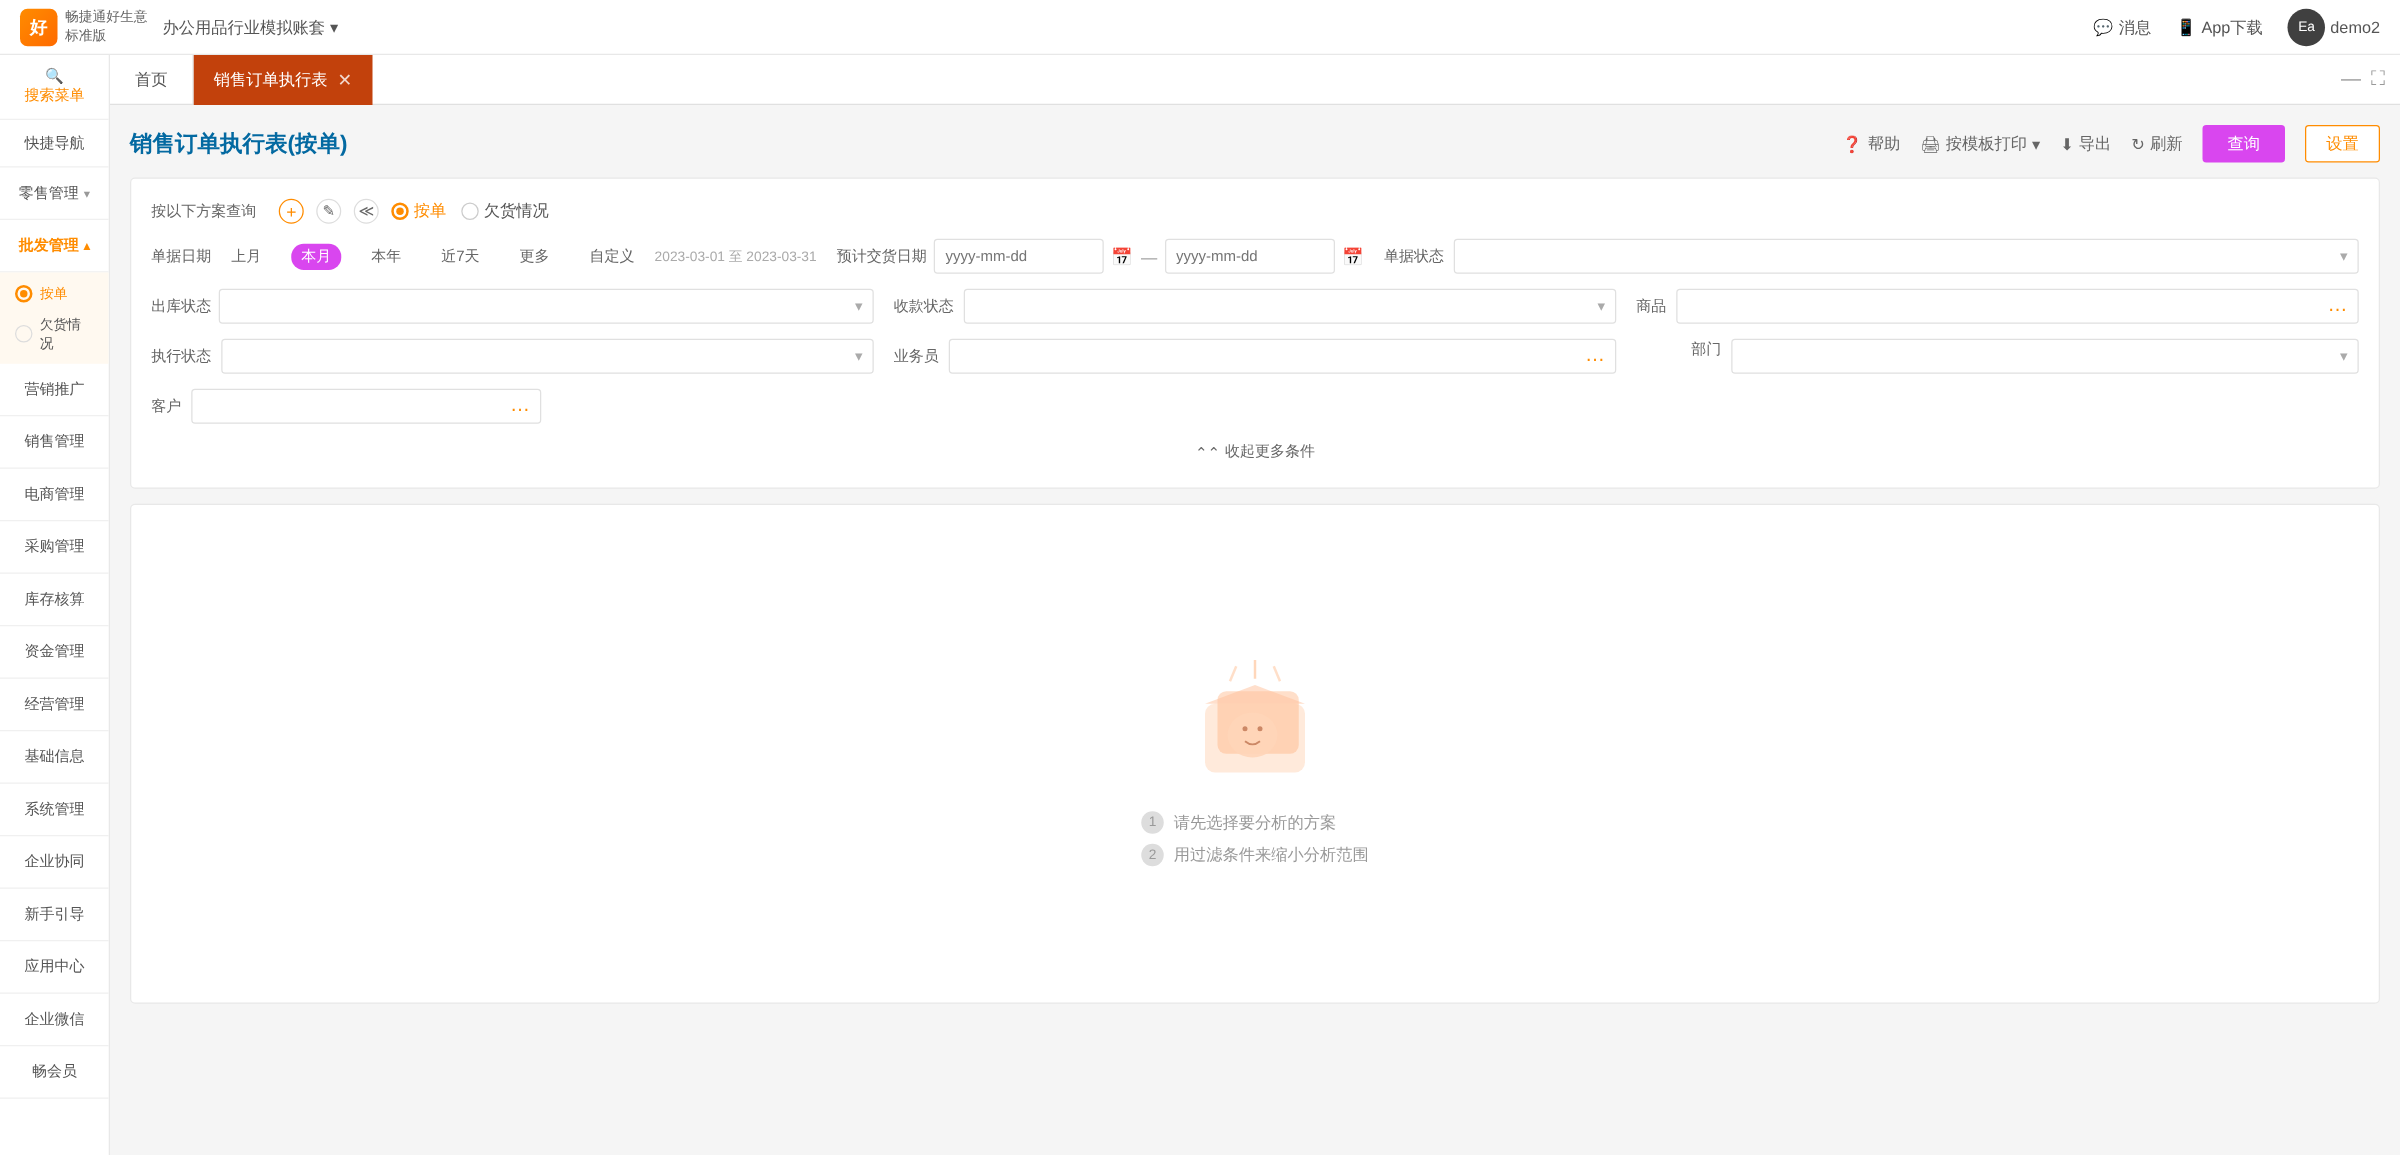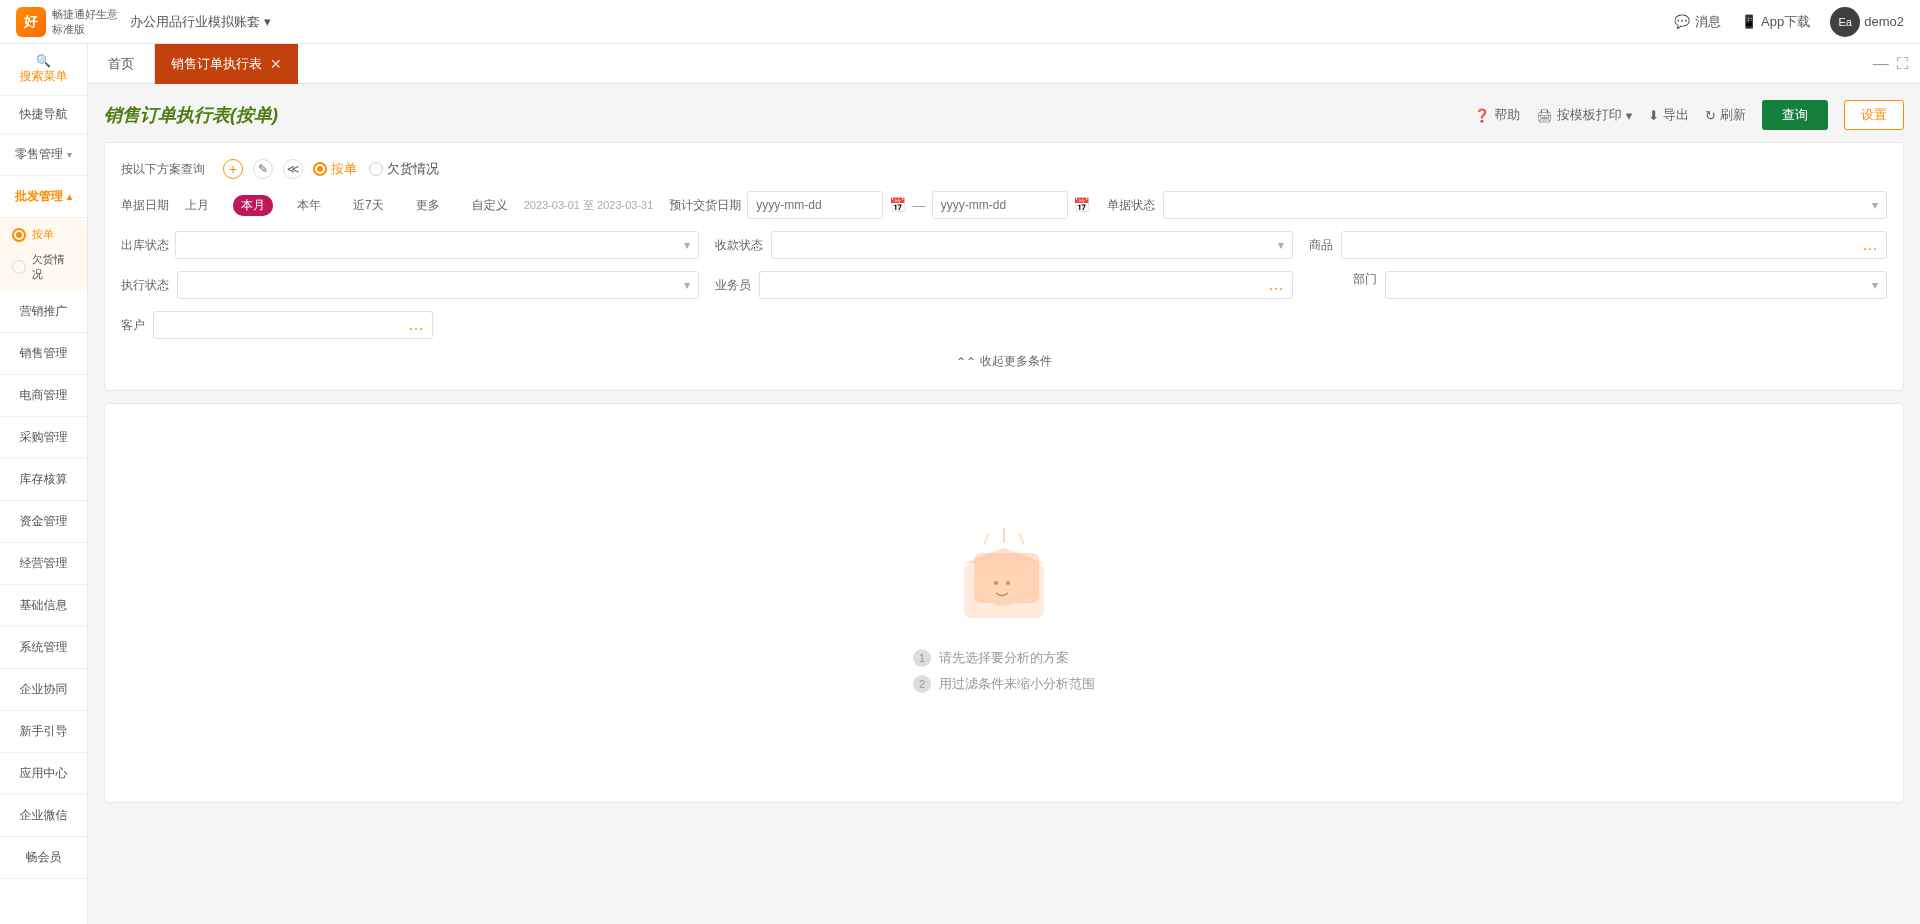--- a/index.html
+++ b/index.html
@@ -46,35 +46,35 @@
     .tab-item { padding: 0 16px; height: 40px; display: flex; align-items: center; gap: 8px; color: #fff; font-size: 13px; cursor: pointer; background: #c2410c; position: relative; }
     .tab-item .close-btn { color: rgba(255,255,255,0.8); font-size: 14px; cursor: pointer; }
     .tab-bar-actions { margin-left: auto; display: flex; align-items: center; gap: 8px; padding-right: 12px; }
     .tab-action-btn { color: #999; font-size: 16px; cursor: pointer; }
 
     
     .page-content { flex: 1; overflow-y: auto; padding: 16px; background: #f5f5f5; }
 
     
     .page-title-row { display: flex; align-items: center; justify-content: space-between; margin-bottom: 12px; }
-    .page-title { font-size: 18px; font-weight: bold; color: #4d7c0f; font-style: italic; }
+    .page-title { font-size: 18px; font-weight: bold; color: #0369a1; }
     .page-actions { display: flex; align-items: center; gap: 16px; }
     .page-action-btn { display: flex; align-items: center; gap: 4px; color: #666; font-size: 13px; cursor: pointer; }
-    .btn-primary { background: #15803d; color: white; border: none; padding: 6px 20px; border-radius: 3px; font-size: 13px; cursor: pointer; }
+    .btn-primary { background: #d946ef; color: white; border: none; padding: 6px 20px; border-radius: 3px; font-size: 13px; cursor: pointer; }
     .btn-settings { background: #fff; color: #ff8c00; border: 1px solid #ff8c00; padding: 5px 16px; border-radius: 3px; font-size: 13px; cursor: pointer; }
 
     
     .filter-panel { background: #fff; border: 1px solid #e8e8e8; border-radius: 4px; padding: 16px; margin-bottom: 12px; }
     .filter-scheme-label { font-size: 12px; color: #666; margin-right: 8px; white-space: nowrap; }
     .scheme-add-btn { width: 20px; height: 20px; border-radius: 50%; border: 1px solid #ff8c00; color: #ff8c00; display: flex; align-items: center; justify-content: center; cursor: pointer; font-size: 14px; }
     .scheme-edit-btn { width: 20px; height: 20px; border-radius: 50%; border: 1px solid #ddd; color: #666; display: flex; align-items: center; justify-content: center; cursor: pointer; font-size: 12px; }
     .scheme-collapse-btn { width: 20px; height: 20px; border-radius: 50%; border: 1px solid #ddd; color: #666; display: flex; align-items: center; justify-content: center; cursor: pointer; font-size: 12px; }
     .filter-label { font-size: 12px; color: #666; white-space: nowrap; }
     .date-tag { padding: 2px 8px; border-radius: 2px; font-size: 12px; cursor: pointer; color: #666; }
-    .date-tag.active { background: #be185d; color: white; border-radius: 10px; }
+    .date-tag.active { background: #d946ef; color: white; border-radius: 10px; }
     .date-input { border: 1px solid #e0e0e0; border-radius: 3px; padding: 4px 8px; font-size: 12px; color: #aaa; height: 28px; width: 136px; }
     .date-separator { color: #999; }
     .date-cal-icon { color: #ff8c00; cursor: pointer; font-size: 14px; }
     .filter-select-full { border: 1px solid #e0e0e0; border-radius: 3px; padding: 4px 8px; font-size: 12px; color: #aaa; height: 28px; flex: 1; background: white; display: flex; align-items: center; justify-content: space-between; cursor: pointer; }
 
     .collapse-more-btn { text-align: center; padding: 4px; color: #666; font-size: 12px; cursor: pointer; display: flex; align-items: center; justify-content: center; gap: 4px; }
     .expand-arrow { font-size: 10px; color: #999; }
   </style>
 </head>
 <body>

